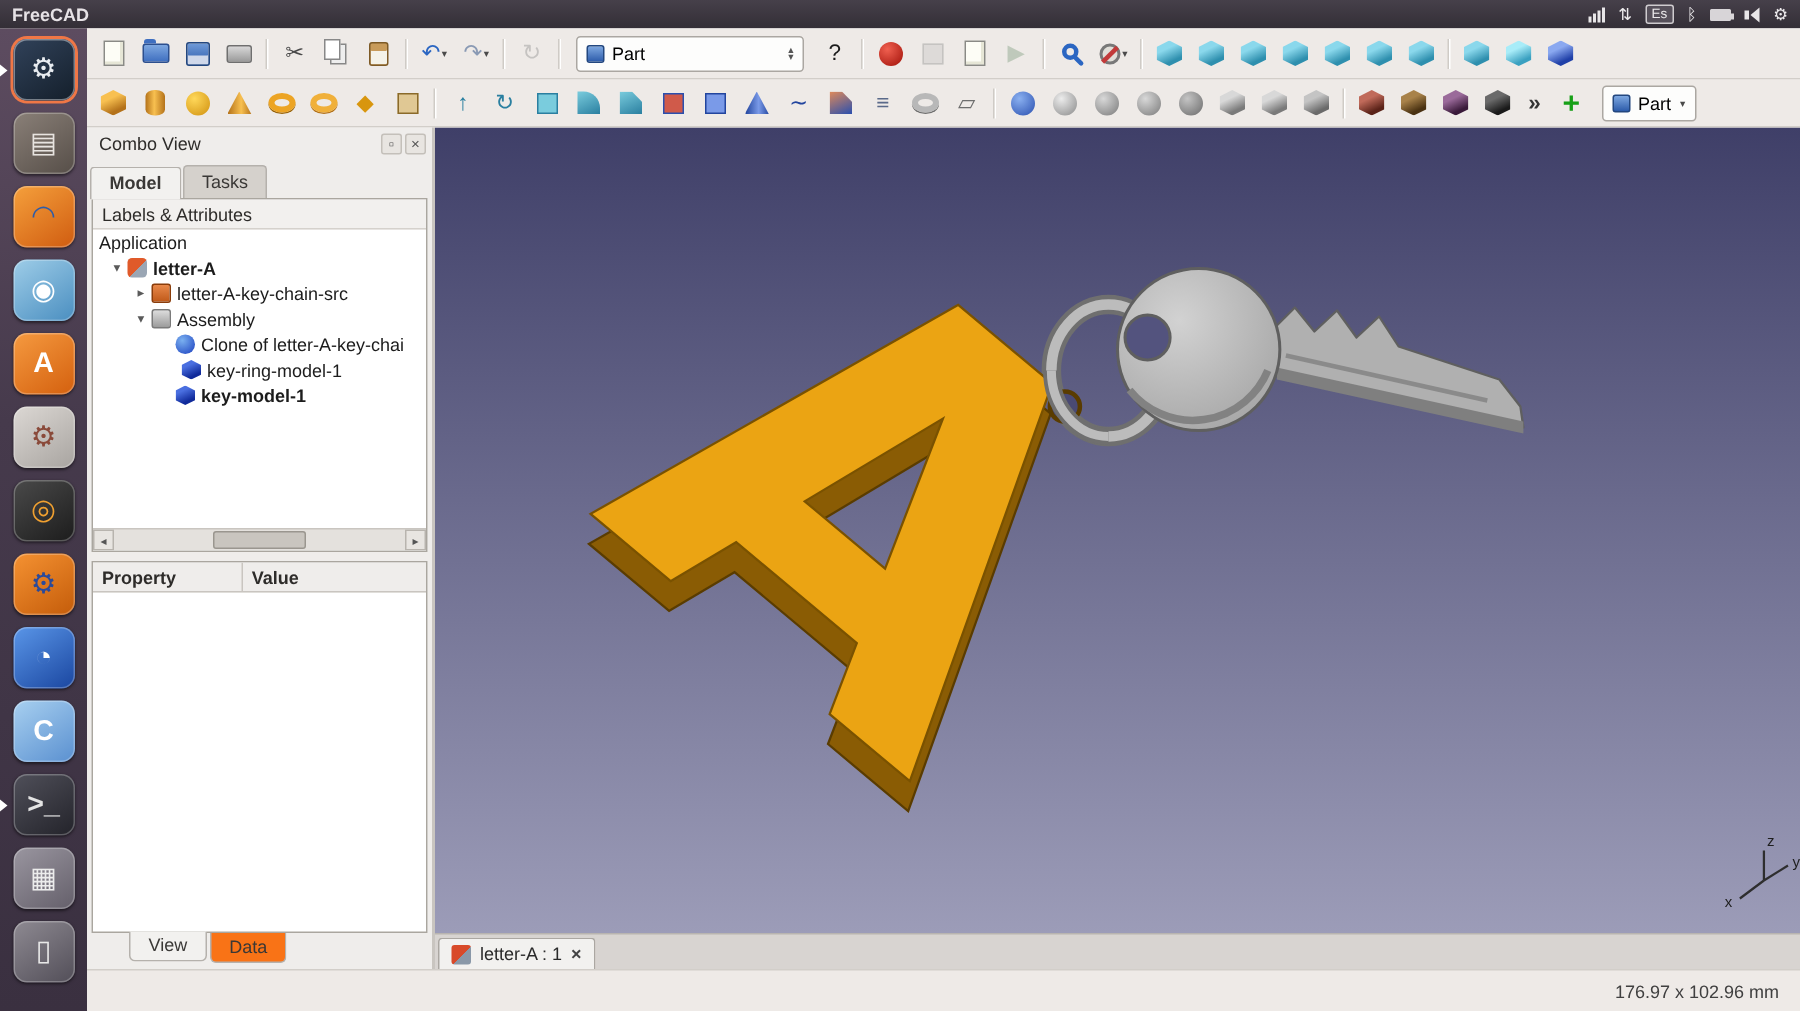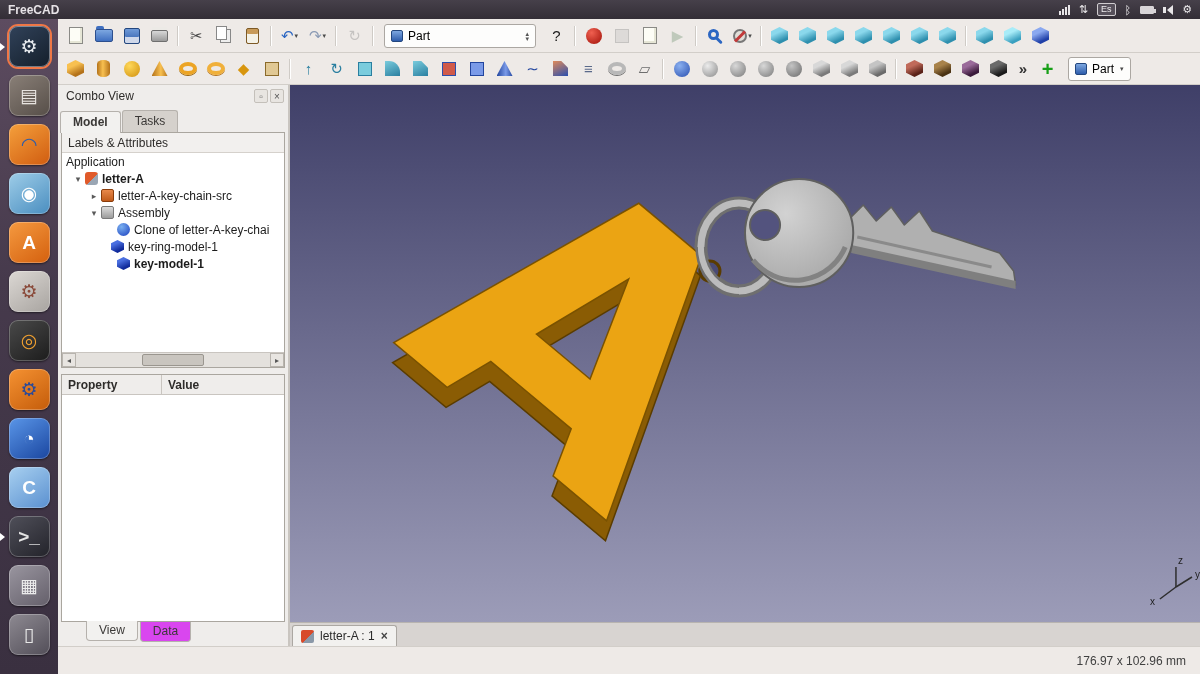--- a/index.html
+++ b/index.html
@@ -102,21 +102,21 @@
   .hscroll { height:15px; border-top:1px solid #c9c5c0; background:#e4e1dd; display:flex; align-items:stretch; }
   .harr { width:14px; display:flex; align-items:center; justify-content:center; font-size:8px; color:#555;
     border:1px solid #b8b4ae; background:#e8e5e1; }
   .htrack { flex:1; position:relative; }
   .hthumb { position:absolute; left:34%; width:32%; top:1px; bottom:1px; background:#c9c5bf; border:1px solid #9a968f; border-radius:2px; }
   .propbox { flex:1; margin:6px 3px 0; border:1px solid #aaa69f; background:#fff; display:flex; flex-direction:column; overflow:hidden; }
   .prophdr { height:20px; display:flex; background:#efedeb; border-bottom:1px solid #c9c5c0; color:#2e2c2a; }
   .prophdr .c { display:flex; align-items:center; padding:0 6px;font-weight:bold; }
   .prophdr .c1 { width:45%; border-right:1px solid #c9c5c0; }
   .botabs { height:24px; display:flex; align-items:flex-start; padding:0 28px; background:#efedeb; }
-  .botab { padding:2px 12px 3px; border:1px solid #b5b1ac; border-top:none; background:#d946ef;
+  .botab { padding:2px 12px 3px; border:1px solid #b5b1ac; border-top:none; background:#f97316;
     border-radius:0 0 4px 4px; margin-right:2px; color:#3a3836; }
   .botab.on { background:#f2f1ef; position:relative; top:-1px; }
 
   
   .vpcol { flex:1; min-width:0; display:flex; flex-direction:column; }
   .viewport { flex:1; min-height:0; position:relative; }
   .viewport svg { display:block; width:100%; height:100%; }
   .mditabs { height:24px; background:#d8d4d1; border-top:1px solid #b8b4b0; display:flex; align-items:flex-end; padding:0 2px; }
   .mditab { display:flex; align-items:center; gap:6px; background:#f2f1ef; border:1px solid #aba7a2; border-bottom:none;
     border-radius:3px 3px 0 0; padding:3px 8px; color:#2a2a2a; }
@@ -459,21 +459,21 @@
               <div class="trow" style="padding-left: 26px;">
                 <span class="exp">▾</span>
                 <span class="tic tic-graybox"></span>
                 <span class="lbl">Assembly</span>
               </div>
               <div class="trow" style="padding-left: 42px;">
                 <span class="exp"></span>
                 <span class="tic tic-clone"></span>
                 <span class="lbl">Clone of letter-A-key-chai</span>
               </div>
-              <div class="trow" style="padding-left: 36px;">
+              <div class="trow" style="padding-left: 46px;">
                 <span class="exp"></span>
                 <span class="tic tic-bluecube"></span>
                 <span class="lbl">key-ring-model-1</span>
               </div>
               <div class="trow" style="padding-left: 42px;">
                 <span class="exp"></span>
                 <span class="tic tic-bluecube"></span>
                 <span class="lbl b">key-model-1</span>
               </div>
             </div>

